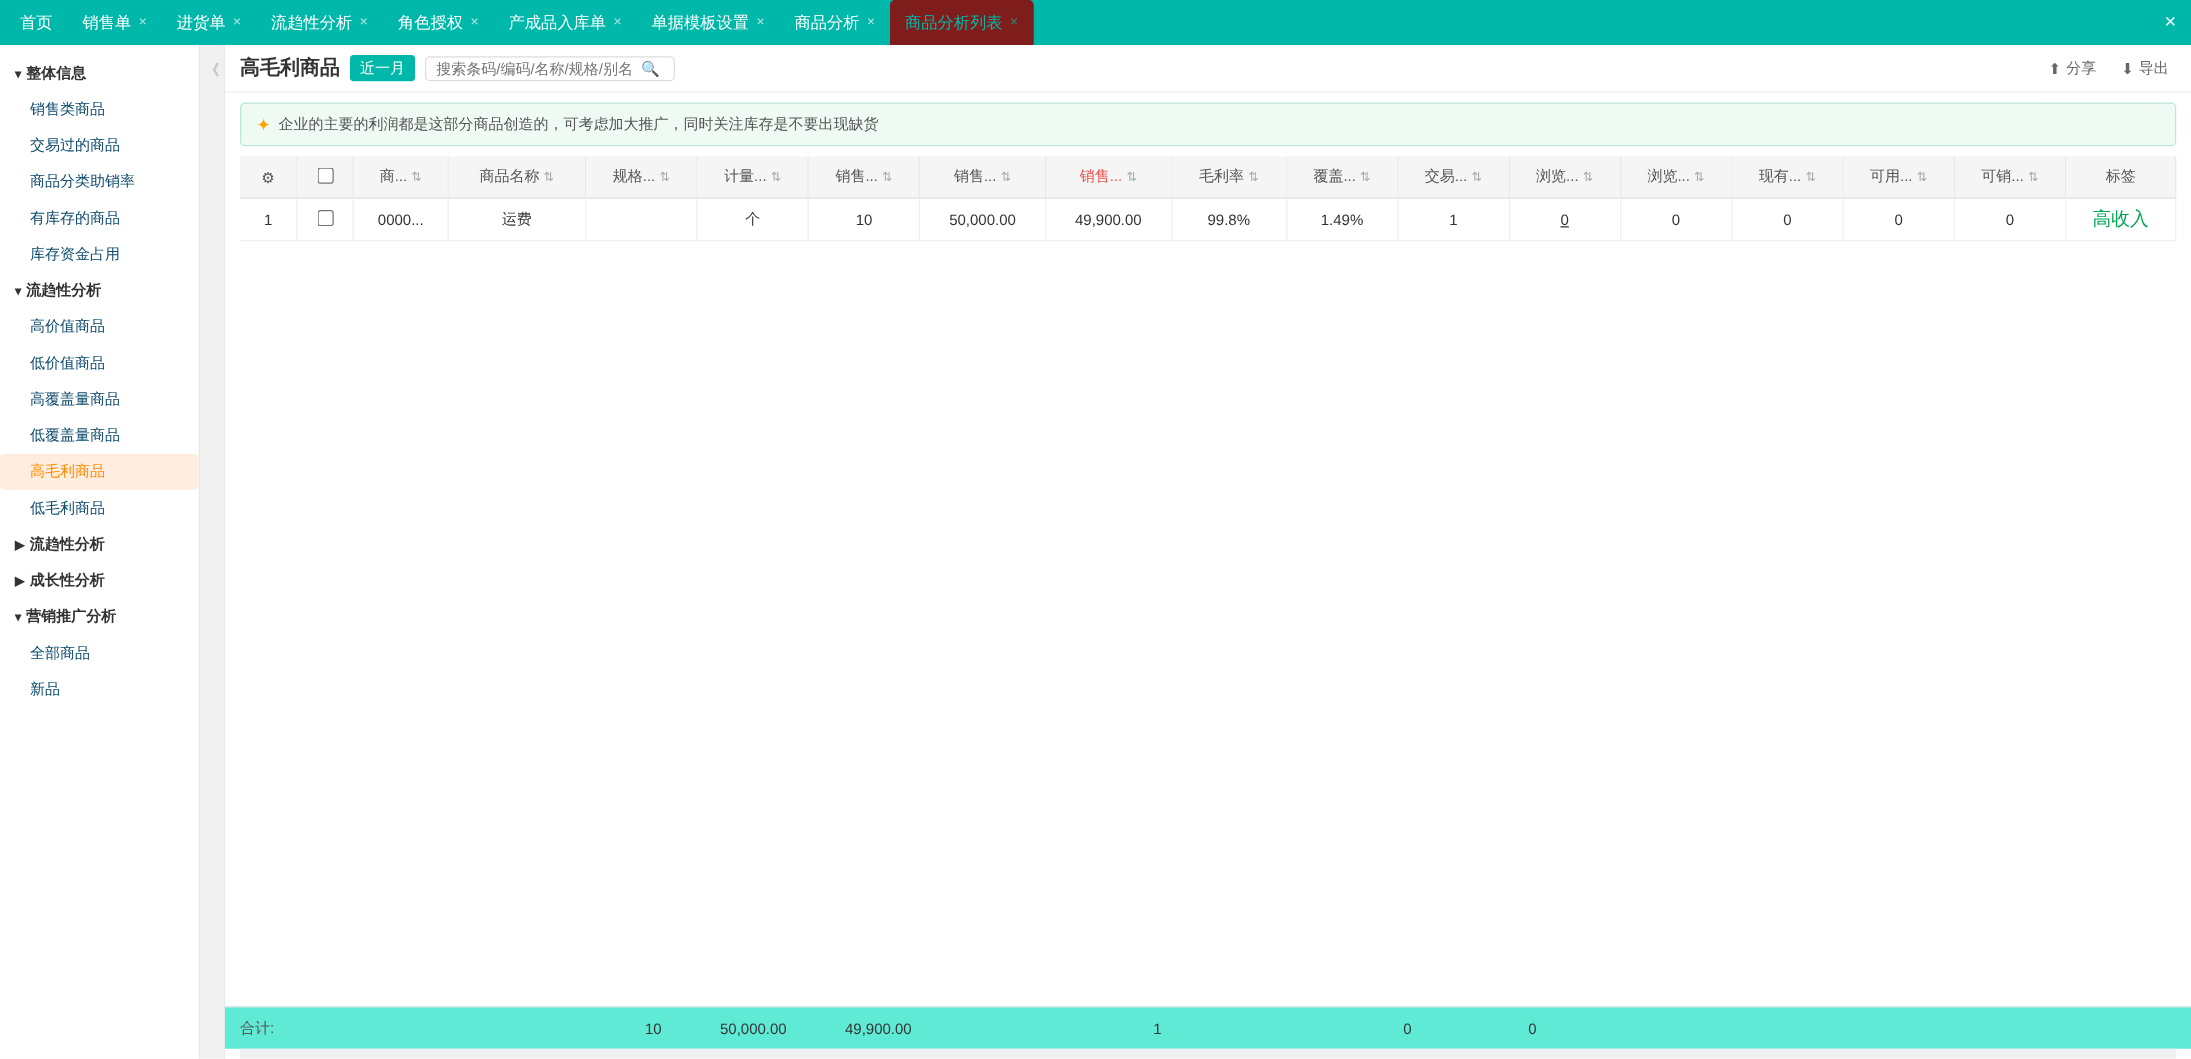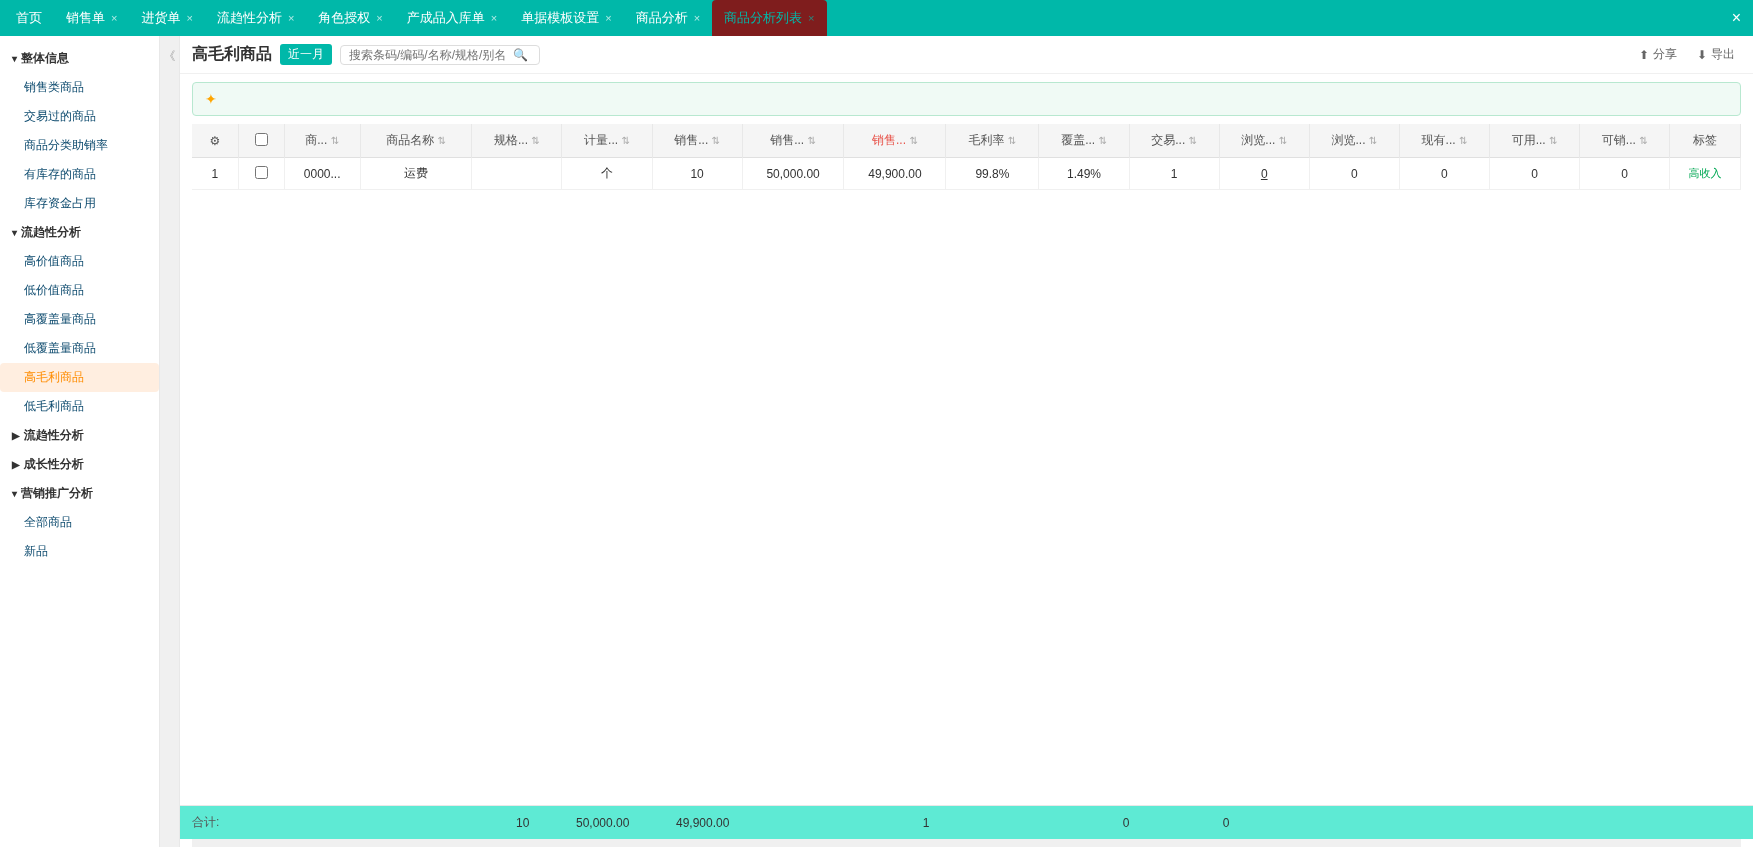--- a/index.html
+++ b/index.html
@@ -196,21 +196,21 @@
       cursor: pointer;
     }
     th:first-child, th:nth-child(2), th:nth-child(3) { min-width: 30px; }
     td {
       padding: 7px 6px;
       text-align: center;
       border-bottom: 1px solid #f0f0f0;
       border-right: 1px solid #f0f0f0;
       color: #333;
     }
-    .tag-high { color: #00a854; font-size: 11px; }
+    .tag-high { color: #00a854; font-size: 15px; }
     .th-sort { font-size: 10px; color: #aaa; }
     .underline-link { text-decoration: underline; color: #333; cursor: pointer; }
 
     
     .table-footer {
       display: flex;
       align-items: center;
       padding: 8px 12px;
       border-top: 1px solid #e8e8e8;
       background: #5eead4;
@@ -362,20 +362,21 @@
         <span>分享</span>
       </div>
       <div class="header-action-btn">
         <span>⬇</span>
         <span>导出</span>
       </div>
     </div>
 
     <div class="info-banner">
       <span class="info-icon">✦</span>
+      <span>企业的主要的利润都是这部分商品创造的，可考虑加大推广，同时关注库存是不要出现缺货</span>
     </div>
 
     <div class="table-wrapper">
       <table>
         <thead>
           <tr>
             <th>⚙</th>
             <th><input type="checkbox" style=""></th>
             <th><span>商...</span> <span class="th-sort">⇅</span></th>
             <th><span>商品名称</span> <span class="th-sort">⇅</span></th>

